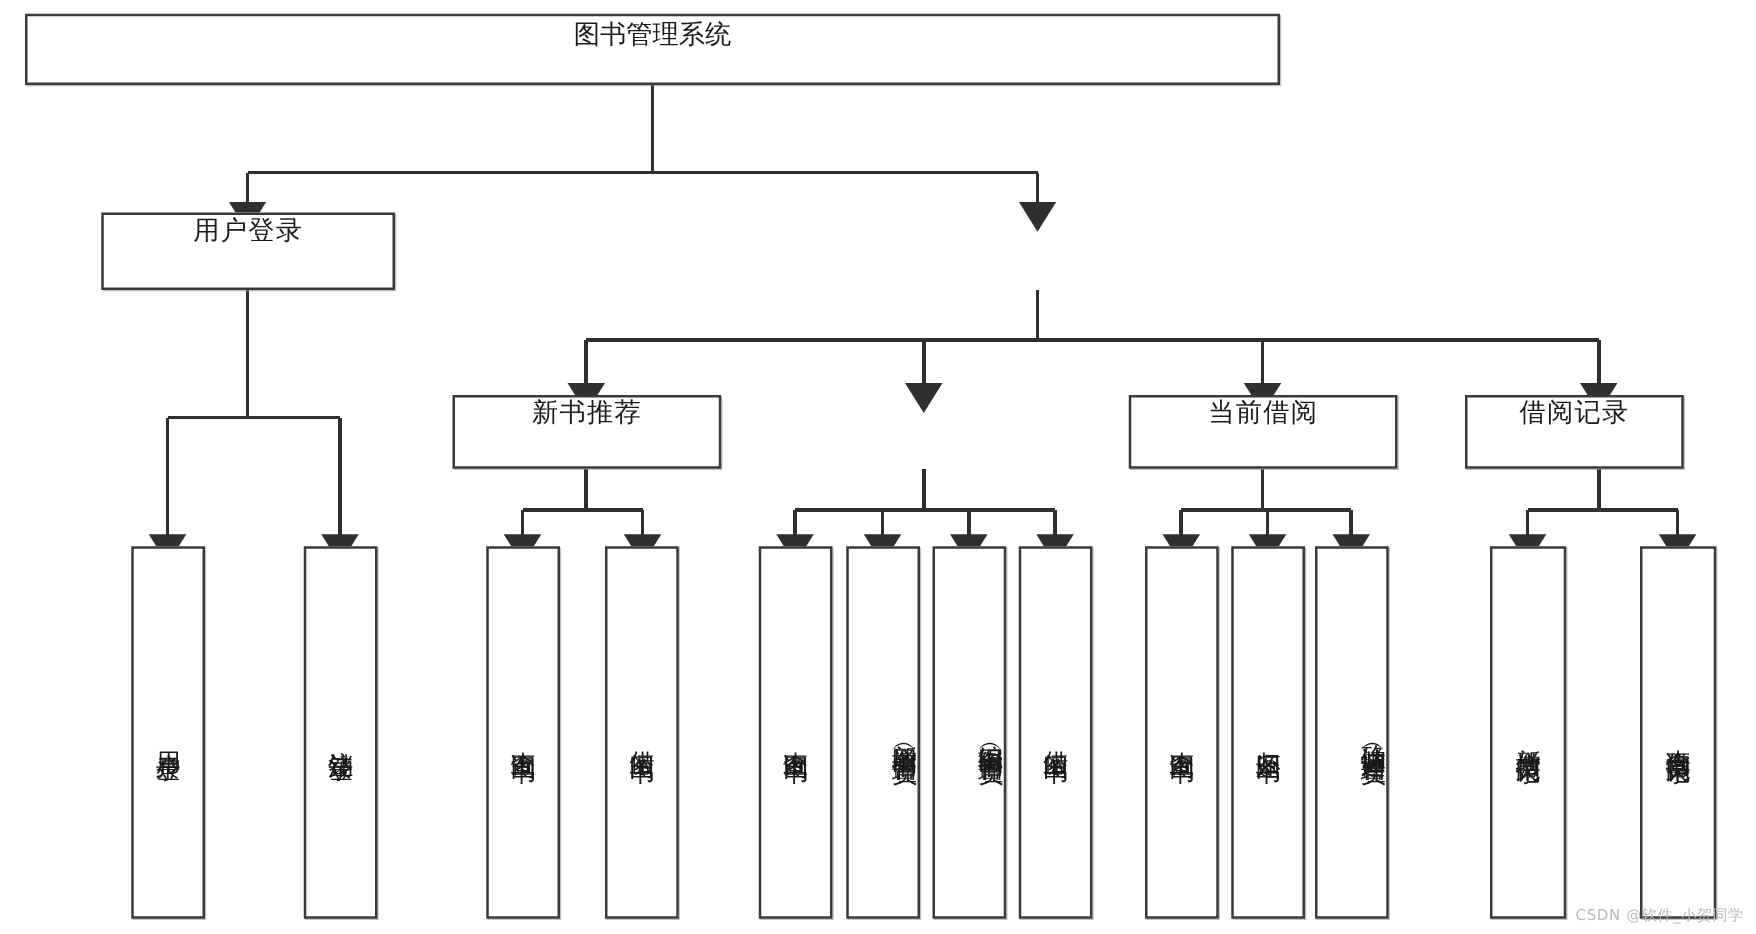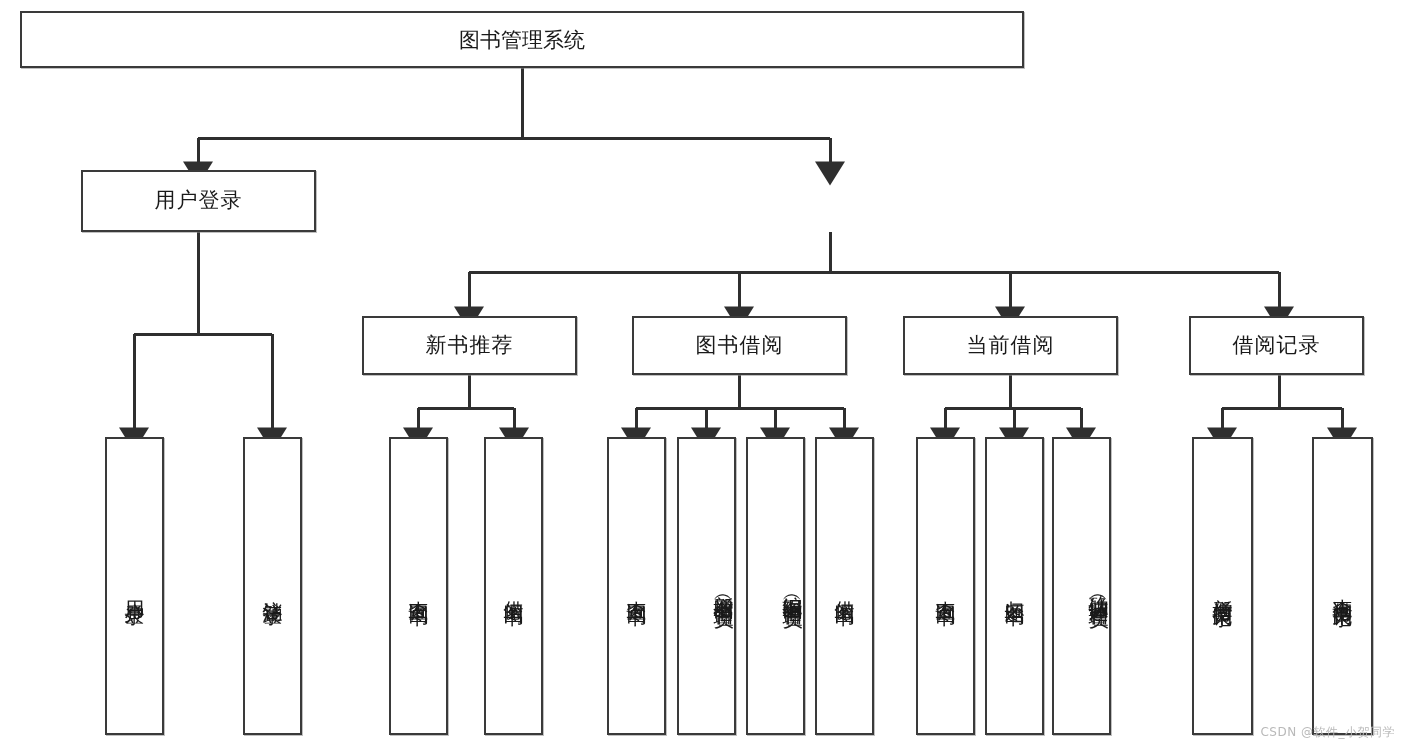--- a/index.html
+++ b/index.html
@@ -24,21 +24,21 @@
     width: 1405px;
     height: 747px;
     pointer-events: none;
   }
   .node {
     position: absolute;
     box-sizing: border-box;
     background: #ffffff;
     border: 2px solid #3a3a3a;
     display: flex;
-    align-items: center;
+    align-items: flex-start;
     justify-content: center;
     color: #1a1a1a;
     box-shadow: 1px 1px 0 rgba(140,140,140,0.55);
   }
   .node.h {
     font-size: 21px;
     letter-spacing: 1px;
     line-height: 1.2;
   }
   .node.root {
@@ -130,27 +130,24 @@
     <span class="label">图书管理系统</span>
   </div>
 
   <div class="node h" style="left:81px; top:170px; width:235px; height:62px;">
     <span class="label">用户登录</span>
   </div>
 
   <div class="node h" style="left:362px; top:316px; width:215px; height:59px;">
     <span class="label">新书推荐</span>
   </div>
-  <div class="node h" style="left:632px; top:316px; width:215px; height:59px;">
-    <span class="label">图书借阅</span>
-  </div>
   <div class="node h" style="left:903px; top:316px; width:215px; height:59px;">
     <span class="label">当前借阅</span>
   </div>
-  <div class="node h" style="left:1172px; top:316px; width:175px; height:59px;margin-left:17px;">
+  <div class="node h" style="left:1172px; top:316px; width:175px; height:59px;">
     <span class="label">借阅记录</span>
   </div>
 
   <div class="node v" style="left:105px; top:437px; width:59px; height:298px; justify-content:center; align-items:center;">
     <span class="label">用户登录</span>
   </div>
   <div class="node v" style="left:243px; top:437px; width:59px; height:298px; justify-content:center; align-items:center;">
     <span class="label">注销登录</span>
   </div>
   <div class="node v" style="left:389px; top:437px; width:59px; height:298px; justify-content:center; align-items:center;">

